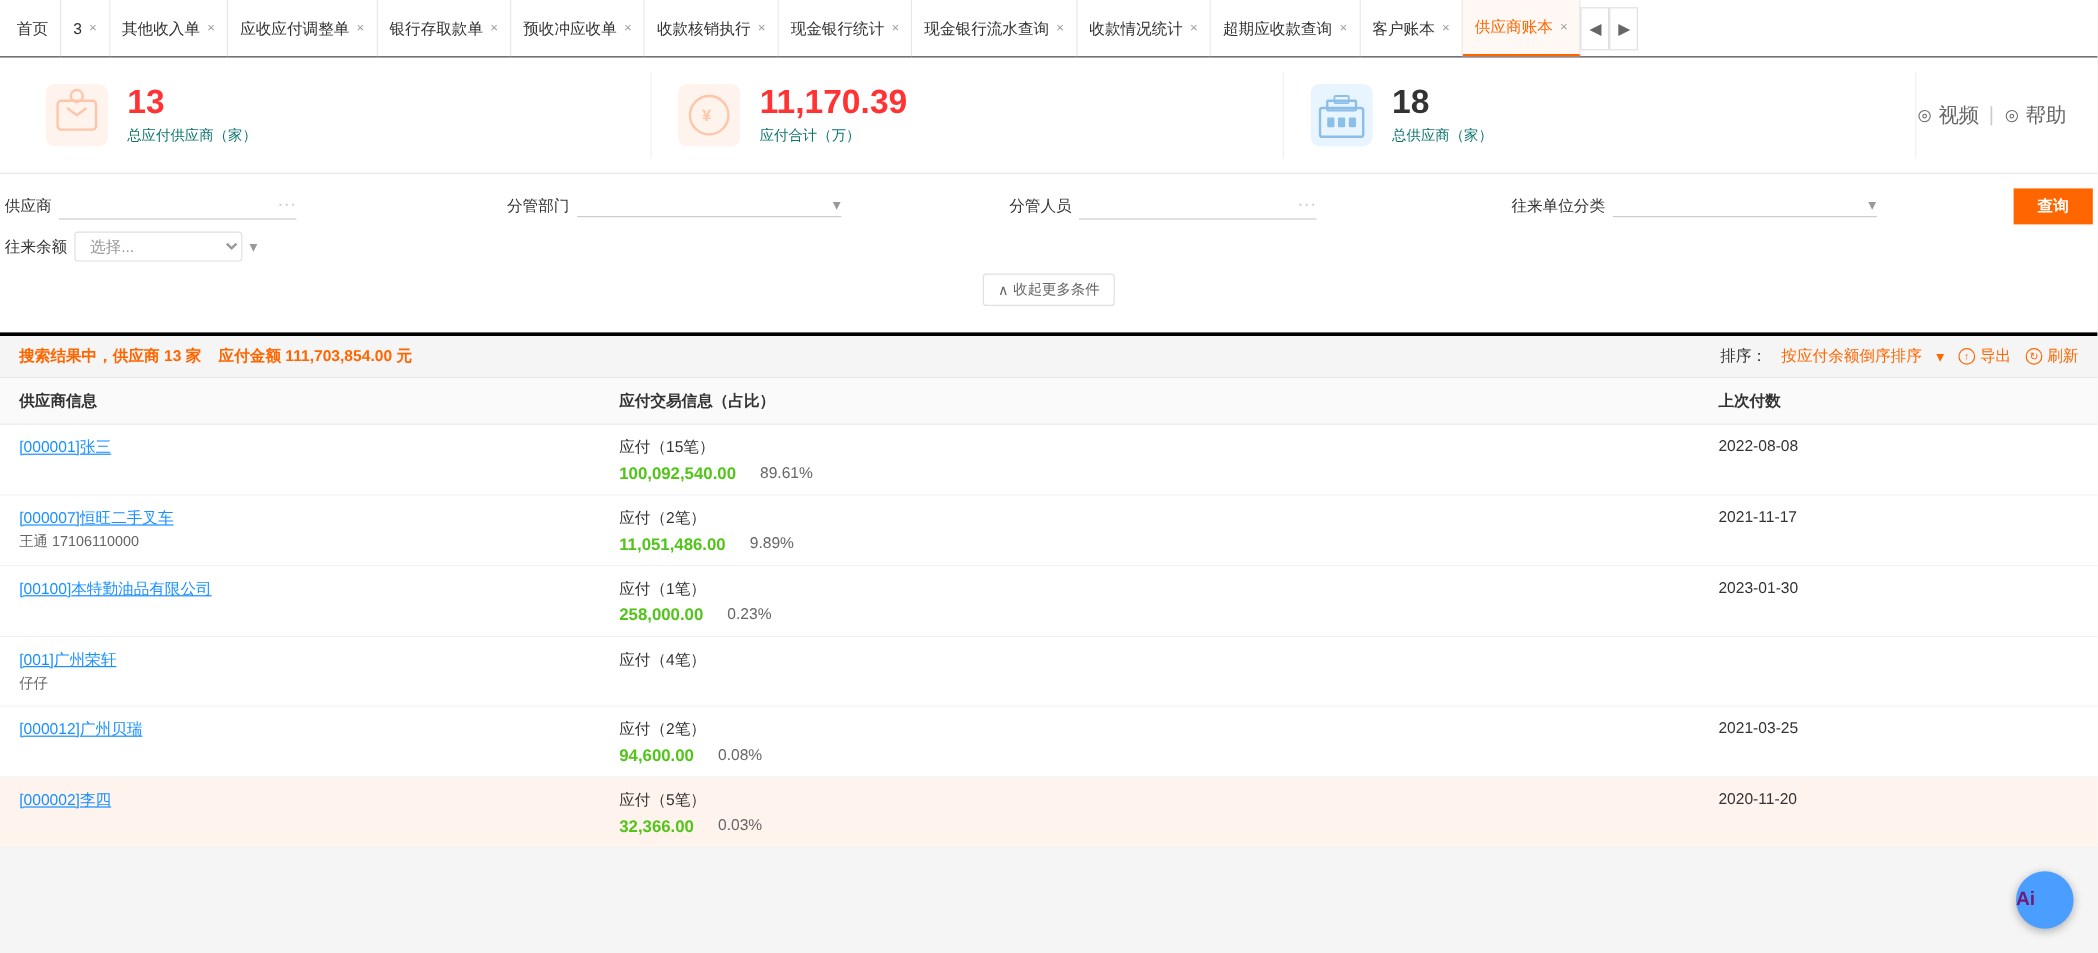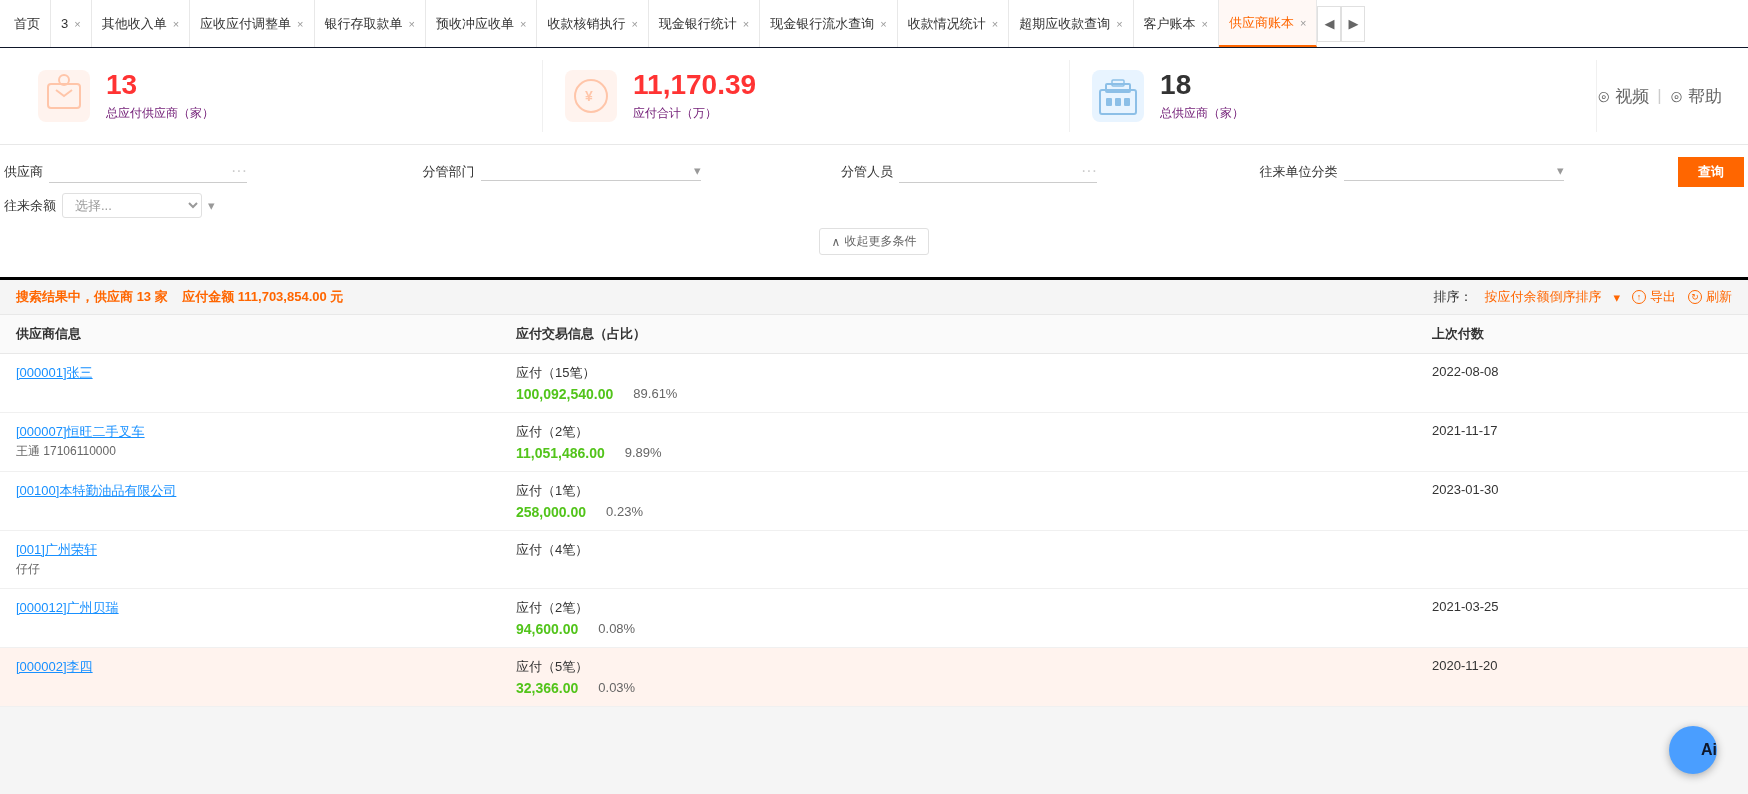--- a/index.html
+++ b/index.html
@@ -13,21 +13,21 @@
     .nav-arrow { width: 24px; height: 36px; display: flex; align-items: center; justify-content: center; cursor: pointer; color: #666; border: 1px solid #e0e0e0; flex-shrink: 0; }
 
     
     .summary-area { display: flex; background: #fff; border-bottom: 1px solid #e8e8e8; padding: 12px 16px; align-items: center; }
     .summary-card { display: flex; align-items: center; padding: 8px 20px; flex: 1; border-right: 1px solid #f0f0f0; }
     .summary-card:last-child { border-right: none; }
     .card-icon { width: 56px; height: 56px; margin-right: 14px; display: flex; align-items: center; justify-content: center; }
     .card-icon svg { width: 52px; height: 52px; }
     .card-info { display: flex; flex-direction: column; }
     .card-number { font-size: 28px; font-weight: bold; color: #ff3333; line-height: 1.1; }
-    .card-label { font-size: 12px; color: #701a75; margin-top: 4px; }
+    .card-label { font-size: 12px; color: #0f766e; margin-top: 4px; }
     .top-right-links { display: flex; align-items: center; gap: 8px; font-size: 17px; color: #666; margin-left: auto; padding-right: 10px; white-space: nowrap; }
     .top-right-links span { cursor: pointer; color: #666; }
     .top-right-links .divider { color: #ccc; }
 
     
     .filter-area { background: #fff; padding: 12px 4px; border-bottom: 3px solid #000000; }
     .filter-label { font-size: 13px; color: #333; white-space: nowrap; }
     .filter-dots { color: #ccc; font-size: 16px; margin-left: 2px; }
     .search-btn { background: #ff6600; color: #fff; border: none; padding: 6px 20px; border-radius: 0; cursor: pointer; font-size: 13px; font-weight: bold; }
     .collapse-btn { display: flex; align-items: center; gap: 4px; color: #666; font-size: 12px; cursor: pointer; padding: 4px 12px; border: 1px solid #e0e0e0; border-radius: 3px; background: #fff; margin: 4px auto; width: fit-content; }
@@ -375,15 +375,15 @@
       <div class="payable-count">应付（5笔）</div>
       <div class="payable-row">
         <span class="payable-amount">32,366.00</span>
         <span class="payable-pct">0.03%</span>
       </div>
     </div>
     <div class="last-pay-date">2020-11-20</div>
   </div>
 </div>
 
-<div style="position:fixed; bottom:20px; right:31px; background:#4a9eff; color:#0f172a; width:48px; height:48px; border-radius:50%; display:flex; align-items:center; justify-content:flex-end; font-size:16px; font-weight:bold; cursor:pointer; box-shadow:0 2px 8px rgba(0,0,0,0.3);">
+<div style="position:fixed; bottom:20px; right:20px; background:#4a9eff; color:#701a75; width:48px; height:48px; border-radius:50%; display:flex; align-items:center; justify-content:flex-start; font-size:16px; font-weight:bold; cursor:pointer; box-shadow:0 2px 8px rgba(0,0,0,0.3);">
   <span>Ai</span>
 </div>
 
 </body></html>

